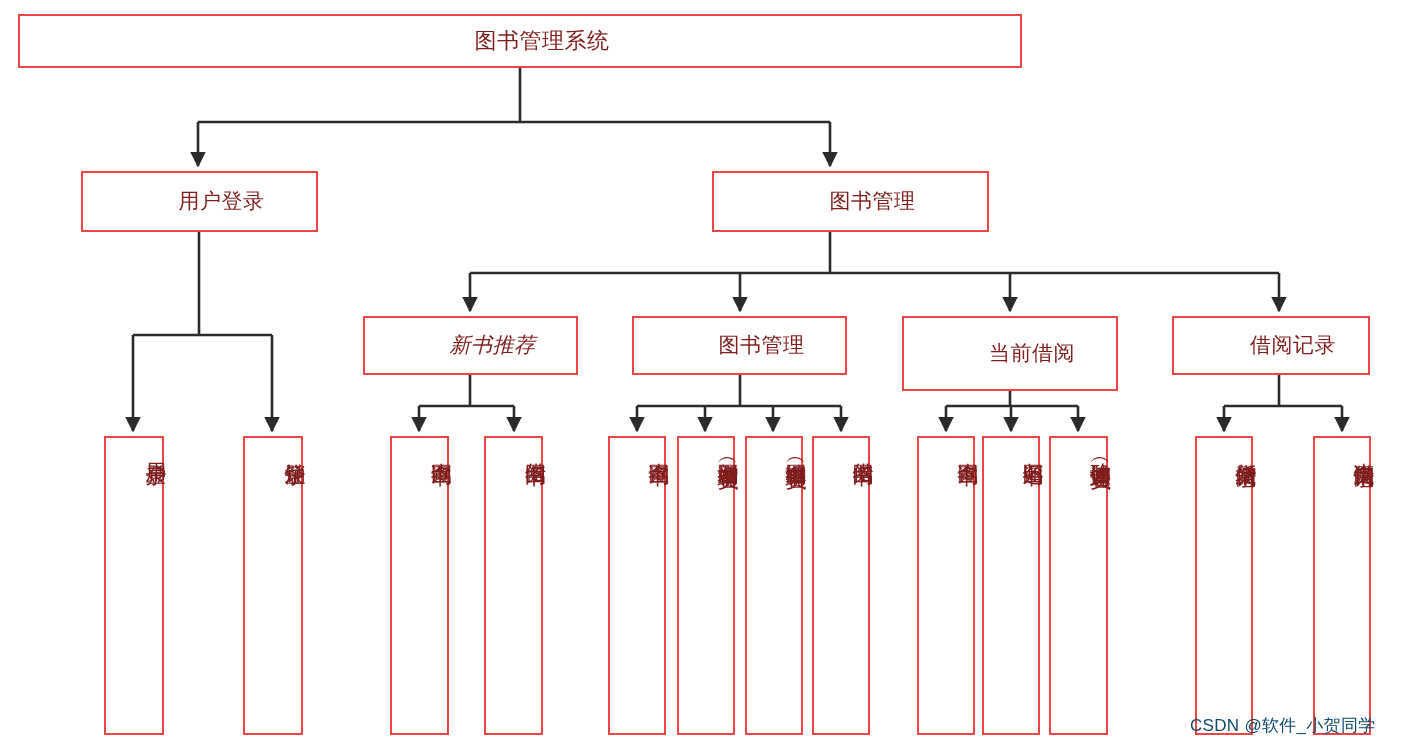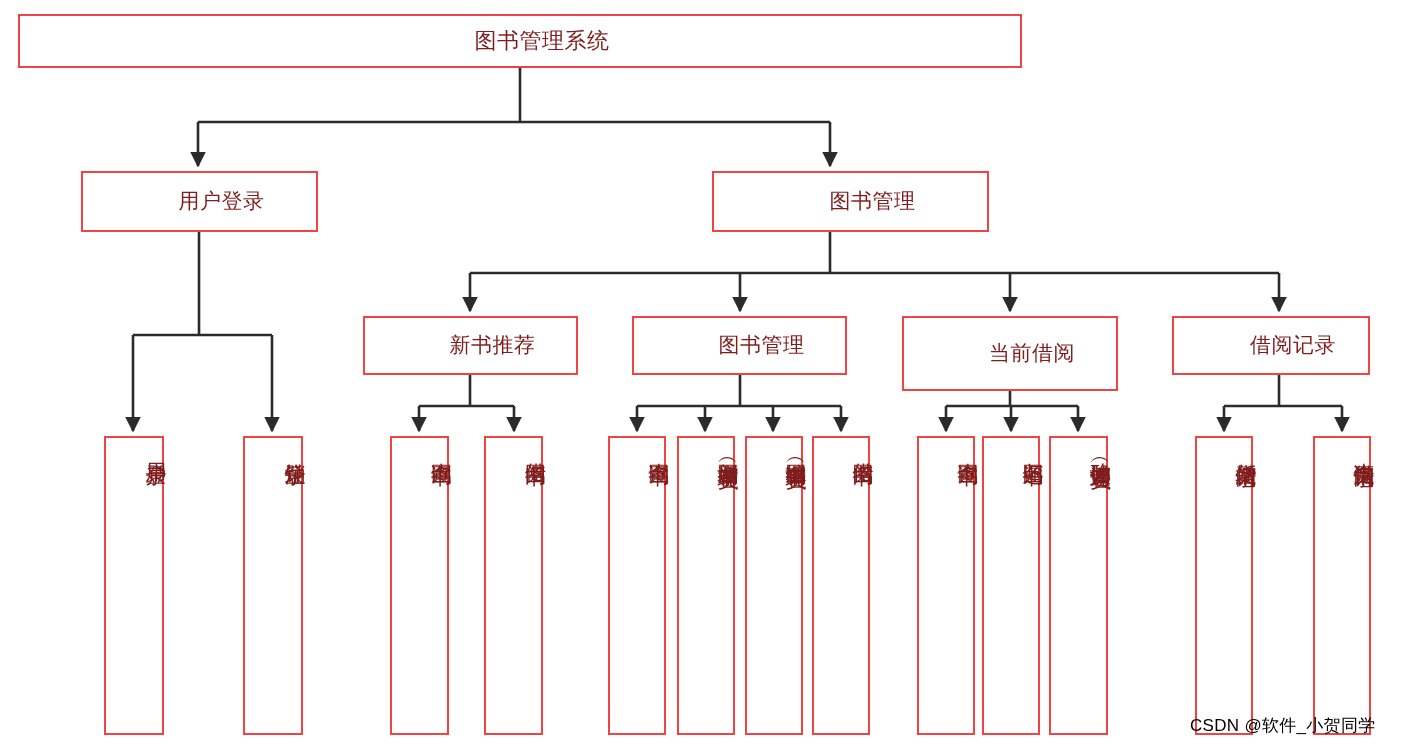--- a/index.html
+++ b/index.html
@@ -58,21 +58,21 @@
     font-size:21px;
     line-height:1.05;
     letter-spacing:1px;
     white-space:nowrap;
   }
   .watermark{
     position:absolute;
     left:1190px;
     top:714px;
     font-size:17px;
-    color:#000000;
+    color:#0c4a6e;
     white-space:nowrap;
     letter-spacing:0.3px;
   }
 </style>
 </head>
 <body>
 
 <div id="canvas">
 
   <svg class="edges" viewBox="0 0 1405 747" xmlns="http://www.w3.org/2000/svg">
@@ -129,21 +129,21 @@
     <span class="label">图书管理系统</span>
   </div>
 
   <div class="node h" style="left:81px;top:171px;width:237px;height:61px;">
     <span class="label">用户登录</span>
   </div>
   <div class="node h" style="left:712px;top:171px;width:277px;height:61px;">
     <span class="label">图书管理</span>
   </div>
 
-  <div class="node h" style="left:363px;top:316px;width:215px;height:59px;">
+  <div class="node h" style="left:363px;top:316px;width:215px;height:59px;font-style:italic;">
     <span class="label">新书推荐</span>
   </div>
   <div class="node h" style="left:632px;top:316px;width:215px;height:59px;">
     <span class="label">图书管理</span>
   </div>
   <div class="node h" style="left:902px;top:316px;width:216px;height:75px;">
     <span class="label">当前借阅</span>
   </div>
   <div class="node h" style="left:1172px;top:316px;width:198px;height:59px;">
     <span class="label">借阅记录</span>

